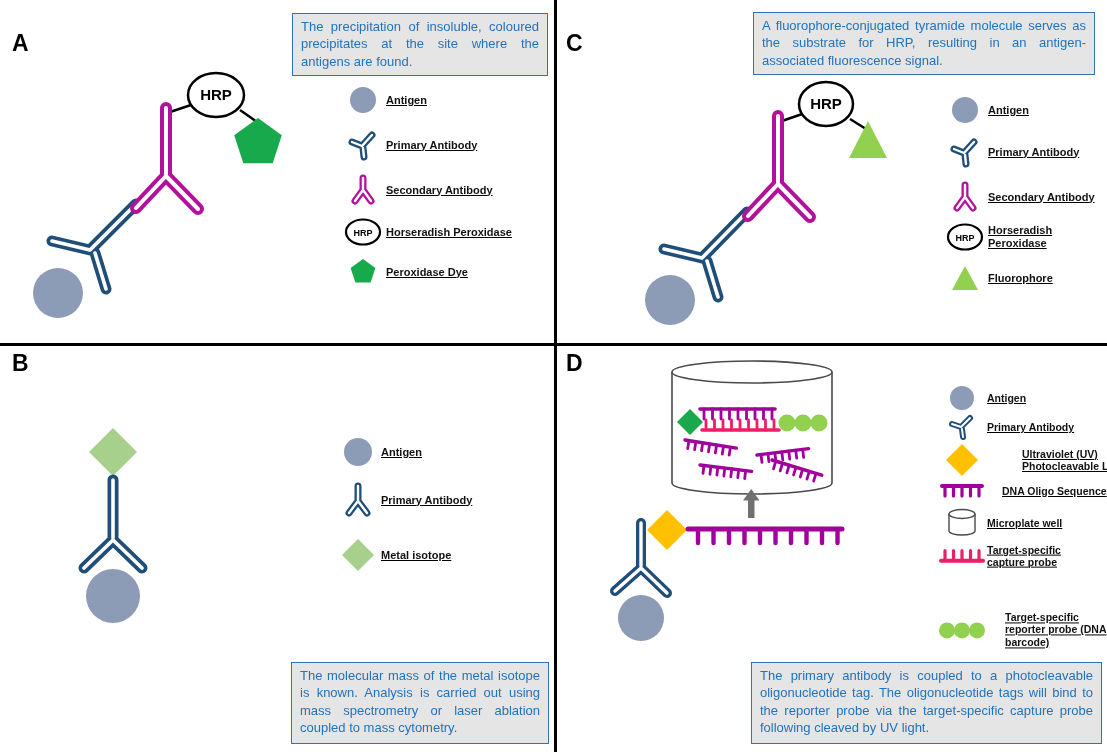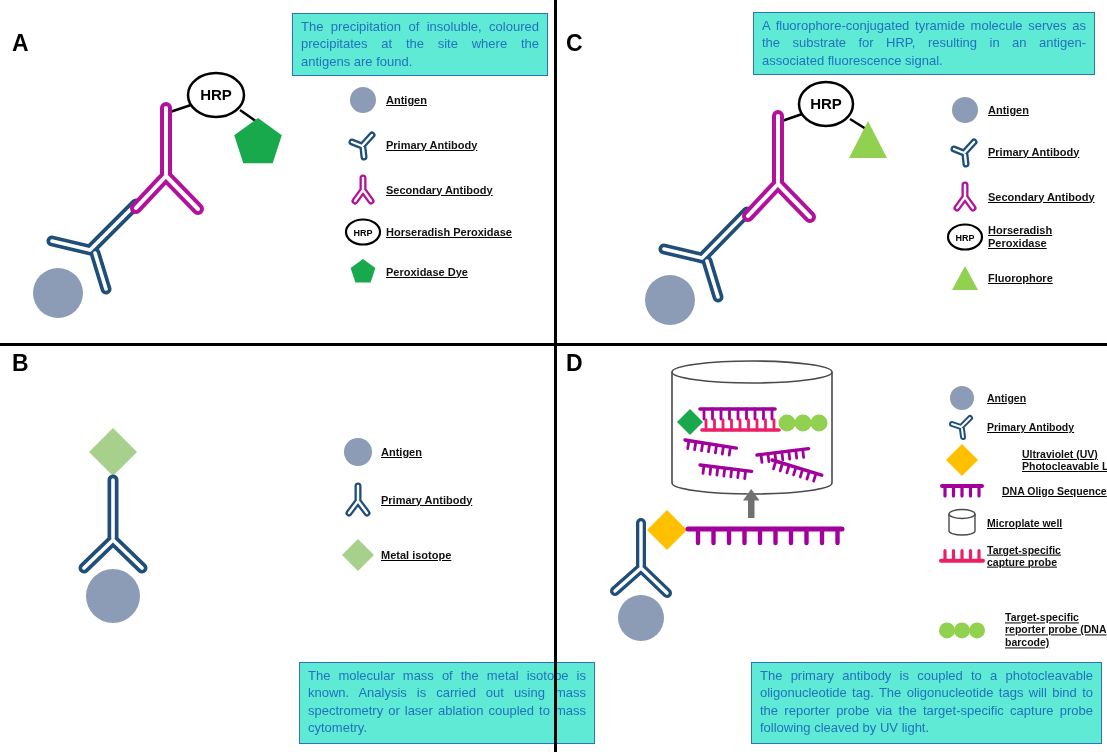--- a/index.html
+++ b/index.html
@@ -8,21 +8,21 @@
   .divider{position:absolute;background:#000;}
   #v-divider{left:554px;top:0;width:3px;height:752px;}
   #h-divider{left:0;top:343px;width:1107px;height:3px;}
   .panel{position:absolute;}
   #panelA{left:0;top:0;width:554px;height:343px;}
   #panelC{left:557px;top:0;width:550px;height:343px;}
   #panelB{left:0;top:346px;width:554px;height:406px;}
   #panelD{left:557px;top:346px;width:550px;height:406px;}
   .panel-letter{position:absolute;font-size:23px;font-weight:bold;color:#000;}
   .diagram{position:absolute;left:0;top:0;}
-  .caption{position:absolute;border:1.5px solid #2E74B5;background:#5eead4;color:#2173BE;
+  .caption{position:absolute;border:1.5px solid #2E74B5;background:#e5e5e5;color:#2173BE;
            font-size:13px;line-height:1.34;text-align:justify;padding:4px 8px;box-sizing:border-box;}
   .lrow{position:absolute;display:flex;align-items:center;transform:translateY(-50%);text-decoration:underline;}
   .licon{display:flex;align-items:center;justify-content:center;flex:0 0 auto;}
   .licon-a{width:46px;}
   .licon-d{width:50px;}
   .llabel{font-size:11px;font-weight:bold;color:#111;line-height:1.18;}
   .llabel-d{font-size:10.5px;width:112px;}
   
   .ab-o{fill:none;stroke-linecap:round;stroke-linejoin:round;}
   .ab-i{fill:none;stroke:#fff;stroke-linecap:round;stroke-linejoin:round;}
@@ -184,21 +184,21 @@
       <polygon points="113,82 137,106 113,130 89,106" fill="#A8D08D"></polygon>
 
       <g>
         <path class="ab-o" stroke="#1F4E79" stroke-width="11" d="M113,134 L113,192 M113,194 L84,222 M113,194 L142,222"></path>
         <path class="ab-i" stroke-width="3.6" d="M113,134 L113,192 M113,194 L84,222 M113,194 L142,222"></path>
       </g>
 
       <circle cx="113" cy="250" r="27" fill="#8C9CB6"></circle>
     </svg>
 
-    <div class="caption" style="left:291px;top:316px;width:296px;height:82px;margin-left:8px;">The molecular mass of the metal isotope is known. Analysis is carried out using mass spectrometry or laser ablation coupled to mass cytometry.</div>
+    <div class="caption" style="left:291px;top:316px;width:258px;height:82px;">The molecular mass of the metal isotope is known. Analysis is carried out using mass spectrometry or laser ablation coupled to mass cytometry.</div>
 
     <div class="lrow" style="left:335px;top:106px;">
       <span class="licon licon-a">
         <svg width="30" height="30">
             <circle cx="15" cy="15" r="14" fill="#8C9CB6"></circle>
           </svg>
       </span>
       <span class="llabel">Antigen</span>
     </div>
     <div class="lrow" style="left:335px;top:154px;">

